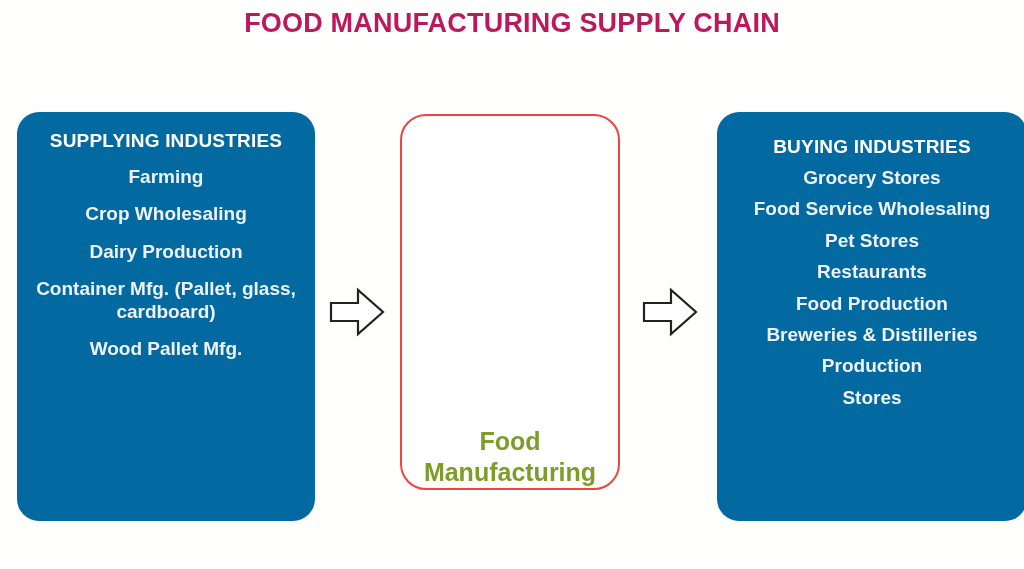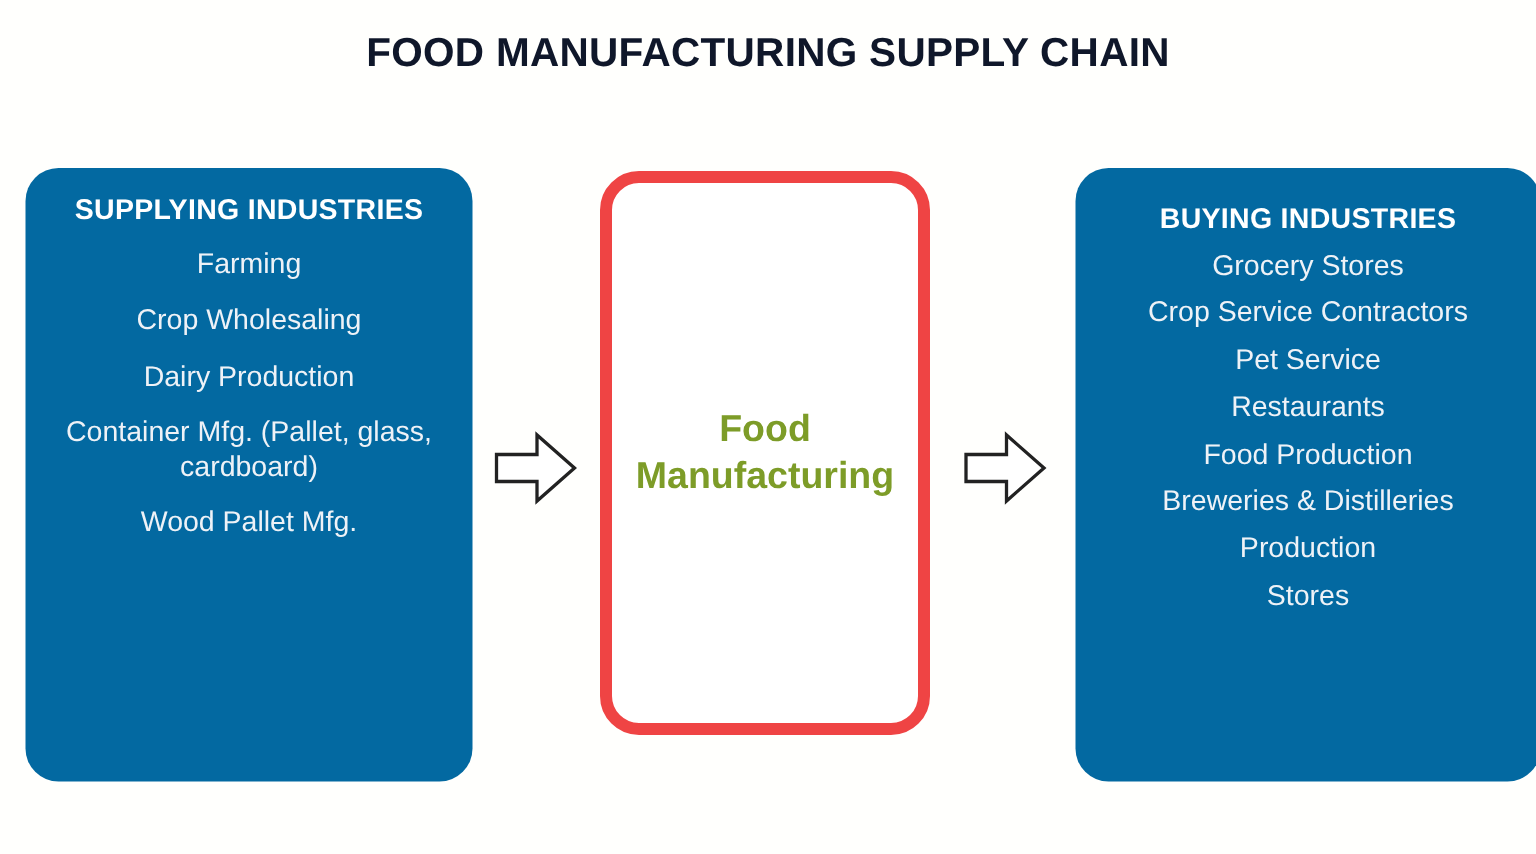--- a/index.html
+++ b/index.html
@@ -16,28 +16,28 @@
   }
 
   #diagram-root {
     position: absolute;
     inset: 0;
   }
 
   
   .page-title {
     position: absolute;
-    top: 20px;
+    top: 8px;
     left: 0;
     width: 1024px;
     text-align: center;
     font-size: 27px;
     font-weight: bold;
     letter-spacing: 0.2px;
-    color: #0f172a;
+    color: #be185d;
     font-family: "Liberation Sans", sans-serif;
   }
 
   
   .panel {
     position: absolute;
     background: #0369a1;
     border-radius: 22px;
     box-sizing: border-box;
     display: flex;
@@ -50,21 +50,21 @@
     font-weight: bold;
     font-size: 19px;
     letter-spacing: 0.2px;
     text-align: center;
     width: 100%;
   }
 
   .panel-item {
     color: #eef2f7;
     font-size: 19px;
-    font-weight: normal;
+    font-weight: bold;
     text-align: center;
     width: 100%;
     line-height: 1.18;
   }
 
   
   #supplying-panel {
     left: 17px;
     top: 112px;
     width: 298px;
@@ -86,25 +86,25 @@
   #buying-panel .panel-item { margin-bottom: 9px; }
 
   
   #center-box {
     position: absolute;
     left: 400px;
     top: 114px;
     width: 220px;
     height: 376px;
     background: #ffffff;
-    border: 8px solid #ef4444;
+    border: 2px solid #ef4444;
     border-radius: 26px;
     box-sizing: border-box;
     display: flex;
-    align-items: center;
+    align-items: flex-end;
     justify-content: center;
   }
   .center-label {
     color: #7d9c28;
     font-weight: bold;
     font-size: 25px;
     line-height: 1.25;
     text-align: center;
     padding: 0 10px;
   }
@@ -148,22 +148,22 @@
 
   <div class="flow-arrow" id="arrow-right">
     <svg viewBox="0 0 58 58" xmlns="http://www.w3.org/2000/svg">
       <polygon points="3,20 30,20 30,7 55,29 30,51 30,38 3,38" fill="#ffffff" stroke="#222222" stroke-width="2.2" stroke-linejoin="miter"></polygon>
     </svg>
   </div>
 
   <div class="panel" id="buying-panel">
     <div class="panel-heading">BUYING INDUSTRIES</div>
     <div class="panel-item">Grocery Stores</div>
-    <div class="panel-item">Crop Service Contractors</div>
-    <div class="panel-item">Pet Service</div>
+    <div class="panel-item">Food Service Wholesaling</div>
+    <div class="panel-item">Pet Stores</div>
     <div class="panel-item">Restaurants</div>
     <div class="panel-item">Food Production</div>
     <div class="panel-item">Breweries &amp; Distilleries</div>
     <div class="panel-item">Production</div>
     <div class="panel-item">Stores</div>
   </div>
 
 </div>
 
 </body></html>

